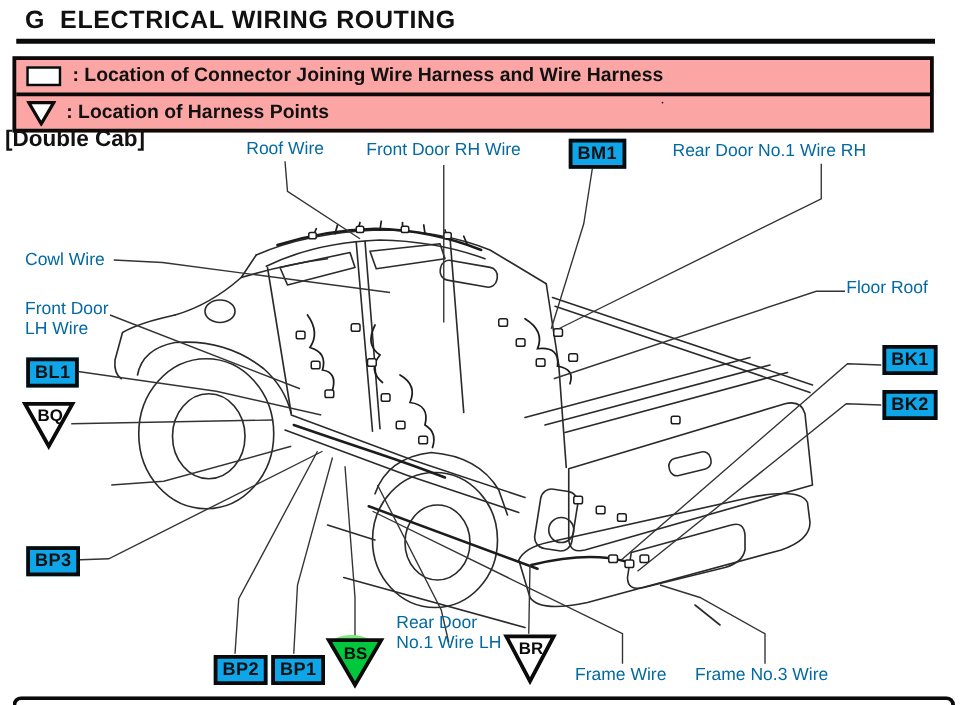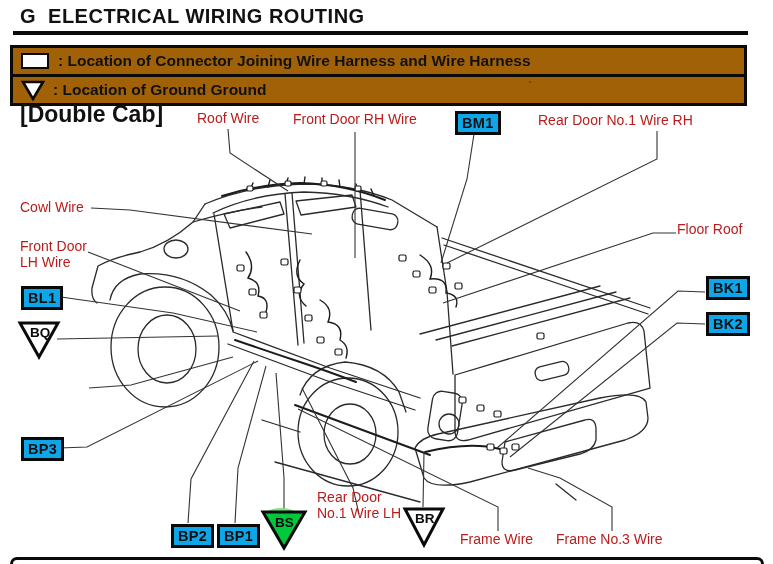--- a/index.html
+++ b/index.html
@@ -5,28 +5,28 @@
   html,body{margin:0;padding:0;background:#fff;}
   #page{
     position:relative;width:773px;height:564px;background:#fff;overflow:hidden;
     font-family:"Liberation Sans","DejaVu Sans",sans-serif;color:#111;
   }
   
   .title{position:absolute;left:20px;top:5px;font-size:20px;font-weight:bold;letter-spacing:.5px;white-space:nowrap;}
   .title .gap{display:inline-block;width:12px;}
   .title-rule{position:absolute;left:13px;top:31px;width:735px;height:4px;background:#0a0a0a;}
   
-  .legend{position:absolute;left:10px;top:45px;width:731px;border:3px solid #0a0a0a;background:#a16207;}
+  .legend{position:absolute;left:10px;top:45px;width:731px;border:3px solid #0a0a0a;background:#fca5a5;}
   .legend-row{display:flex;align-items:center;height:26px;padding-left:8px;font-size:15.5px;font-weight:bold;white-space:nowrap;}
   .legend-row:first-child{border-bottom:3px solid #0a0a0a;}
   .sym-rect{display:inline-block;width:24px;height:12px;border:2.5px solid #0a0a0a;background:#fff;margin-right:9px;}
   .sym-tri{margin-right:8px;display:inline-block;}
-  .section-label{position:absolute;left:20px;top:101px;font-size:23px;font-weight:bold;}
-  
-  .wlabel{position:absolute;font-size:14px;line-height:16px;white-space:pre-line;color:#b91c1c;}
+  .section-label{position:absolute;left:4px;top:101px;font-size:18px;font-weight:bold;}
+  
+  .wlabel{position:absolute;font-size:14px;line-height:16px;white-space:pre-line;color:#0369a1;}
   
   .cbox{position:absolute;border:3px solid #0a0a0a;background:#0ea5e9;font-size:14.5px;font-weight:bold;
         padding:0 4px;line-height:18px;letter-spacing:.3px;}
   
   .gtri{position:absolute;}
   .gtri text{font-size:13.5px;font-weight:bold;fill:#0a0a0a;font-family:"Liberation Sans","DejaVu Sans",sans-serif;}
   
   .art{position:absolute;left:0;top:0;}
   
   .bottom-box{position:absolute;left:10px;top:557px;width:748px;height:10px;
@@ -42,21 +42,21 @@
 
   <div class="legend">
     <div class="legend-row">
       <span class="sym-rect"></span>
       <span>: Location of Connector Joining Wire Harness and Wire Harness</span>
     </div>
     <div class="legend-row">
       <svg class="sym-tri" width="24" height="21">
         <polygon points="2,2 22,2 12,19" fill="#fff" stroke="#0a0a0a" stroke-width="2.6"></polygon>
       </svg>
-      <span>: Location of Ground Ground</span>
+      <span>: Location of Harness Points</span>
     </div>
   </div>
 
   <div class="section-label">[Double Cab]</div>
 
   <svg class="art" width="773" height="564" viewBox="0 0 773 564">
     <g fill="none" stroke="#2a2a2a" stroke-width="1.3" stroke-linecap="round" stroke-linejoin="round">
 
       <path d="M205,204 Q246,186 302,184 Q352,184 392,200 L437,227"></path>
       <path d="M213,213 Q252,194 304,192 Q350,193 388,207"></path>

